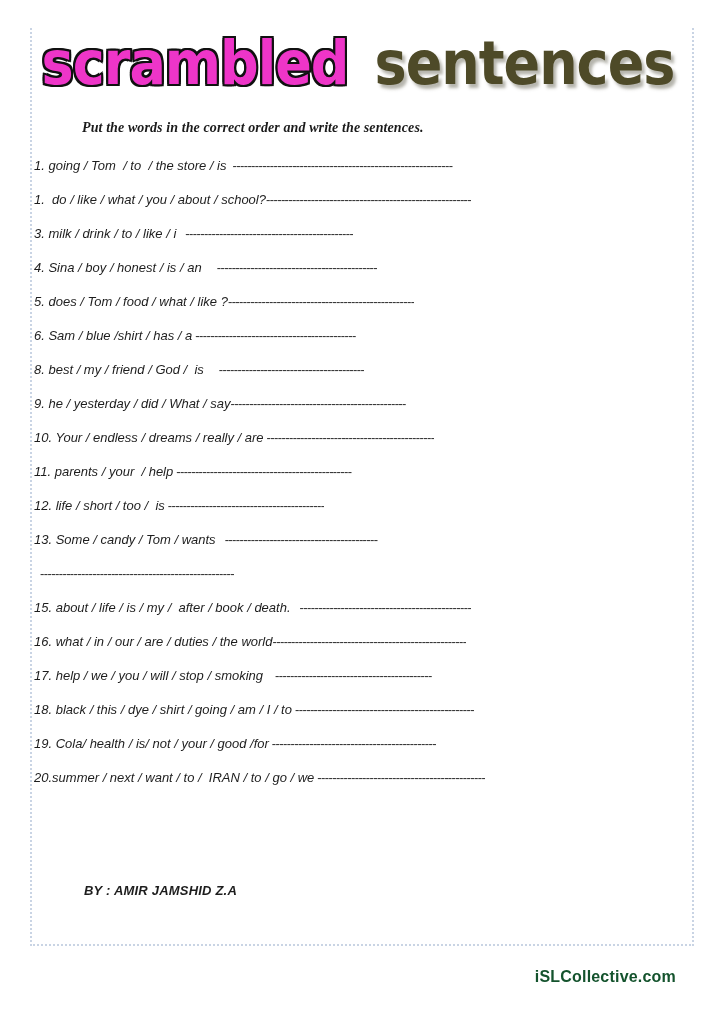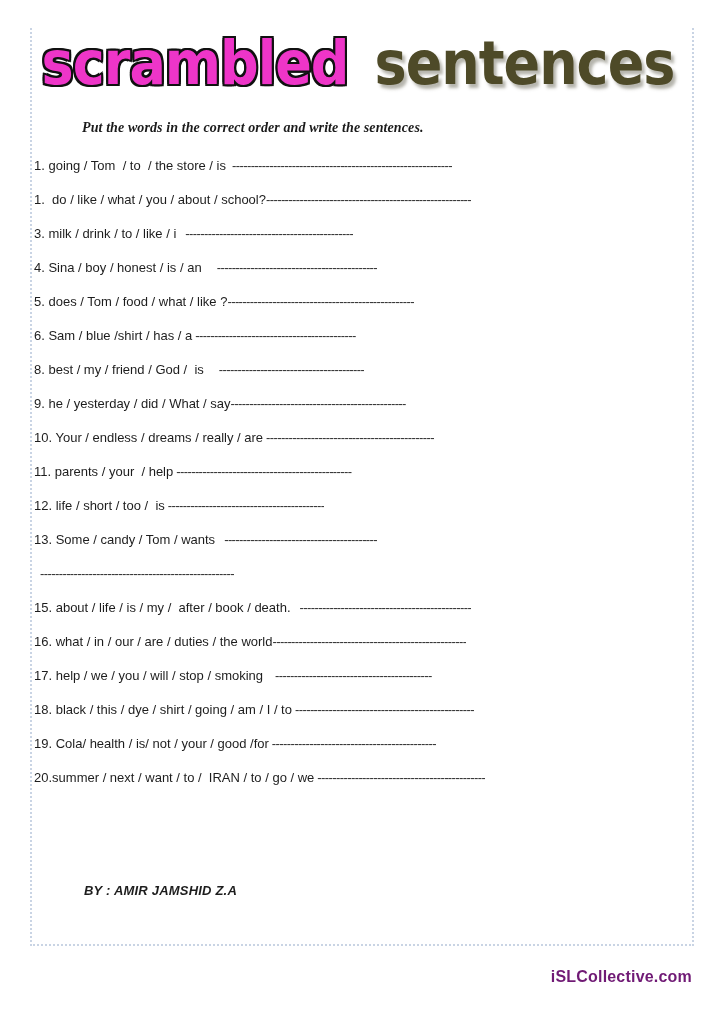--- a/index.html
+++ b/index.html
@@ -86,20 +86,21 @@
     height: 34px;
     line-height: 22px;
     display: flex;
     align-items: flex-start;
     font-size: 13px;
     color: #1d1d1d;
     white-space: pre;
   }
   .exercise-prompt {
     flex: 0 0 auto;
+    font-style: italic;
   }
   .exercise-answer-line {
     flex: 0 0 auto;
     font-family: "Liberation Sans", sans-serif;
     font-size: 13px;
     color: #2a2a2a;
     letter-spacing: -0.6px;
     overflow: hidden;
   }
 
@@ -111,25 +112,25 @@
     font-size: 13px;
     font-weight: bold;
     font-style: italic;
     color: #1d1d1d;
     letter-spacing: 0.2px;
   }
 
   
   #footer-watermark {
     position: absolute;
-    right: 36px;
+    right: 52px;
     top: 968px;
     font-size: 16px;
     font-weight: bold;
-    color: #701a75;
+    color: #14532d;
     letter-spacing: 0.2px;
     margin-left: 20px;
   }
 </style>
 </head>
 <body>
 
 <div id="worksheet-frame"></div>
 
 <div id="title-block">

